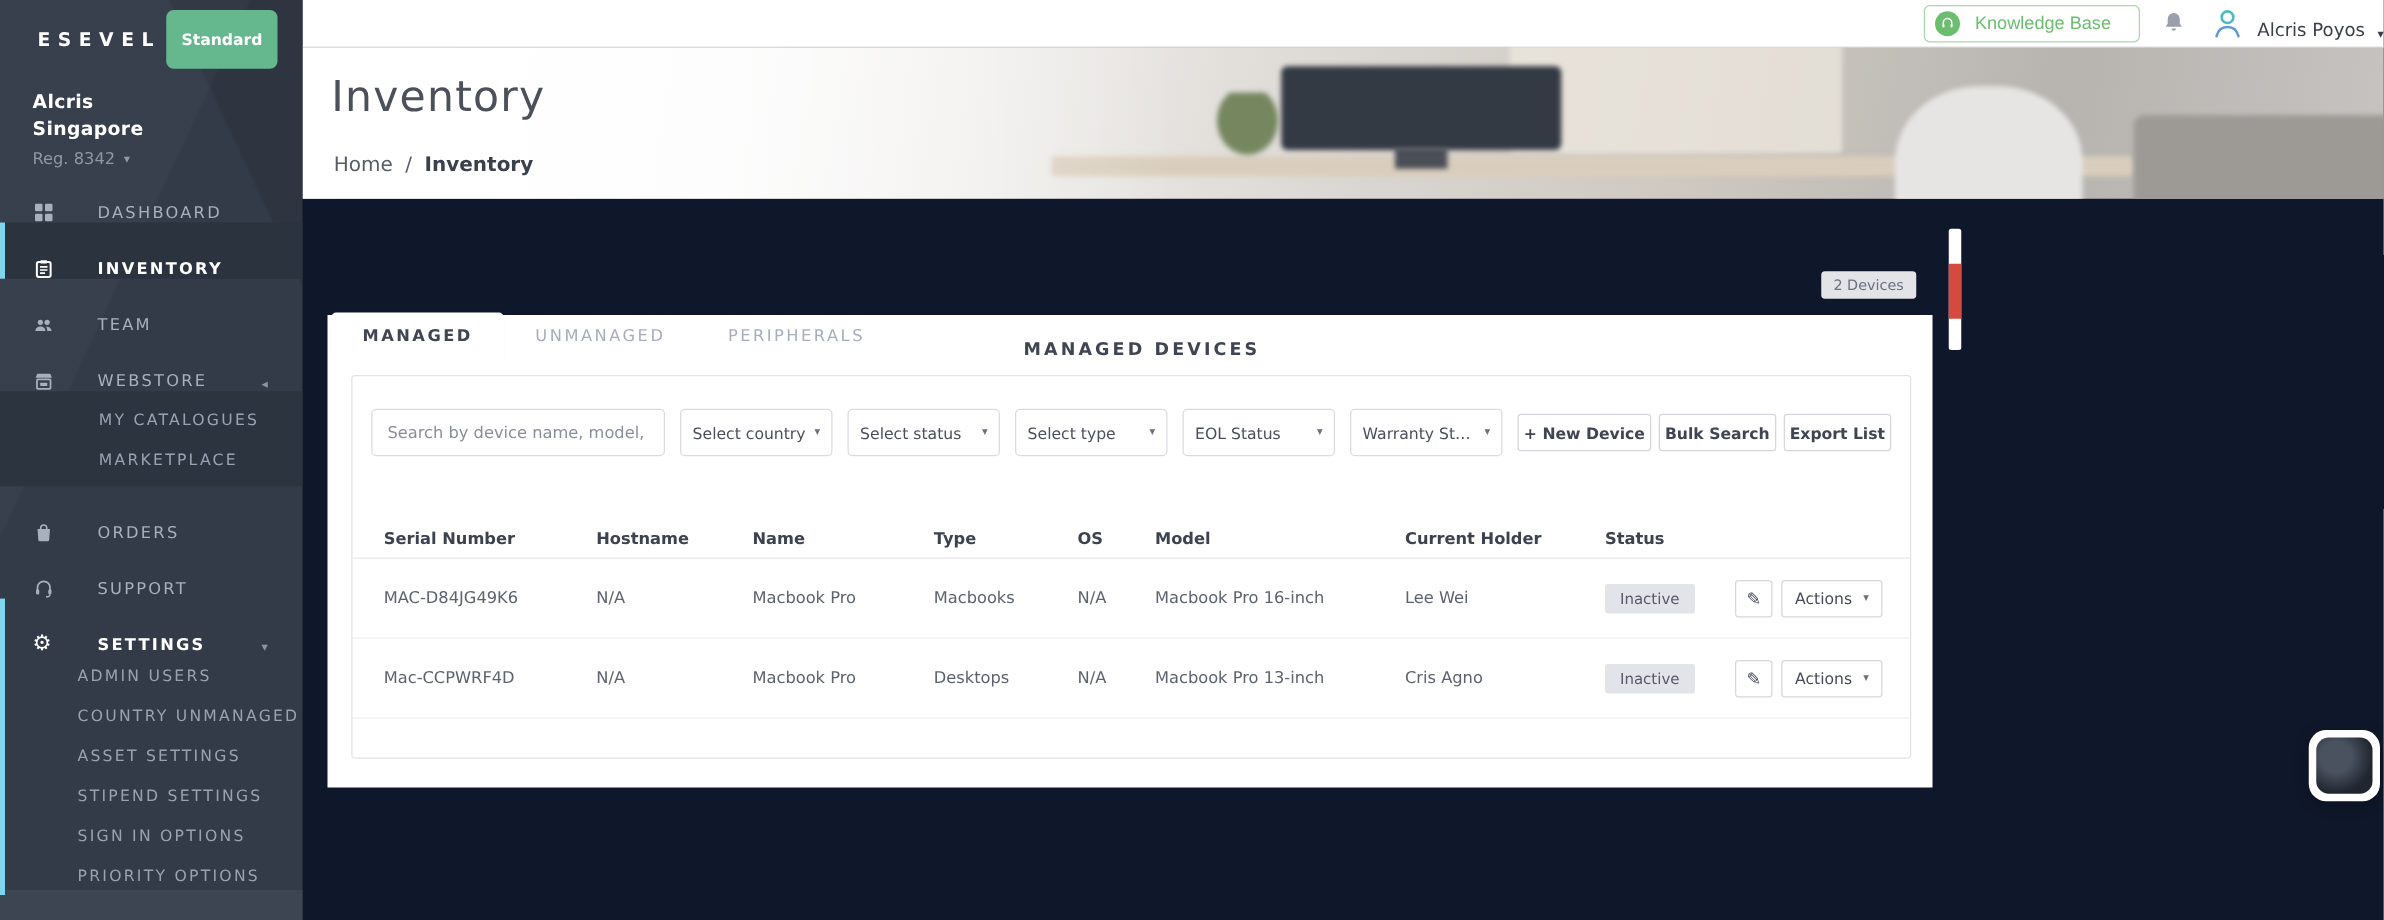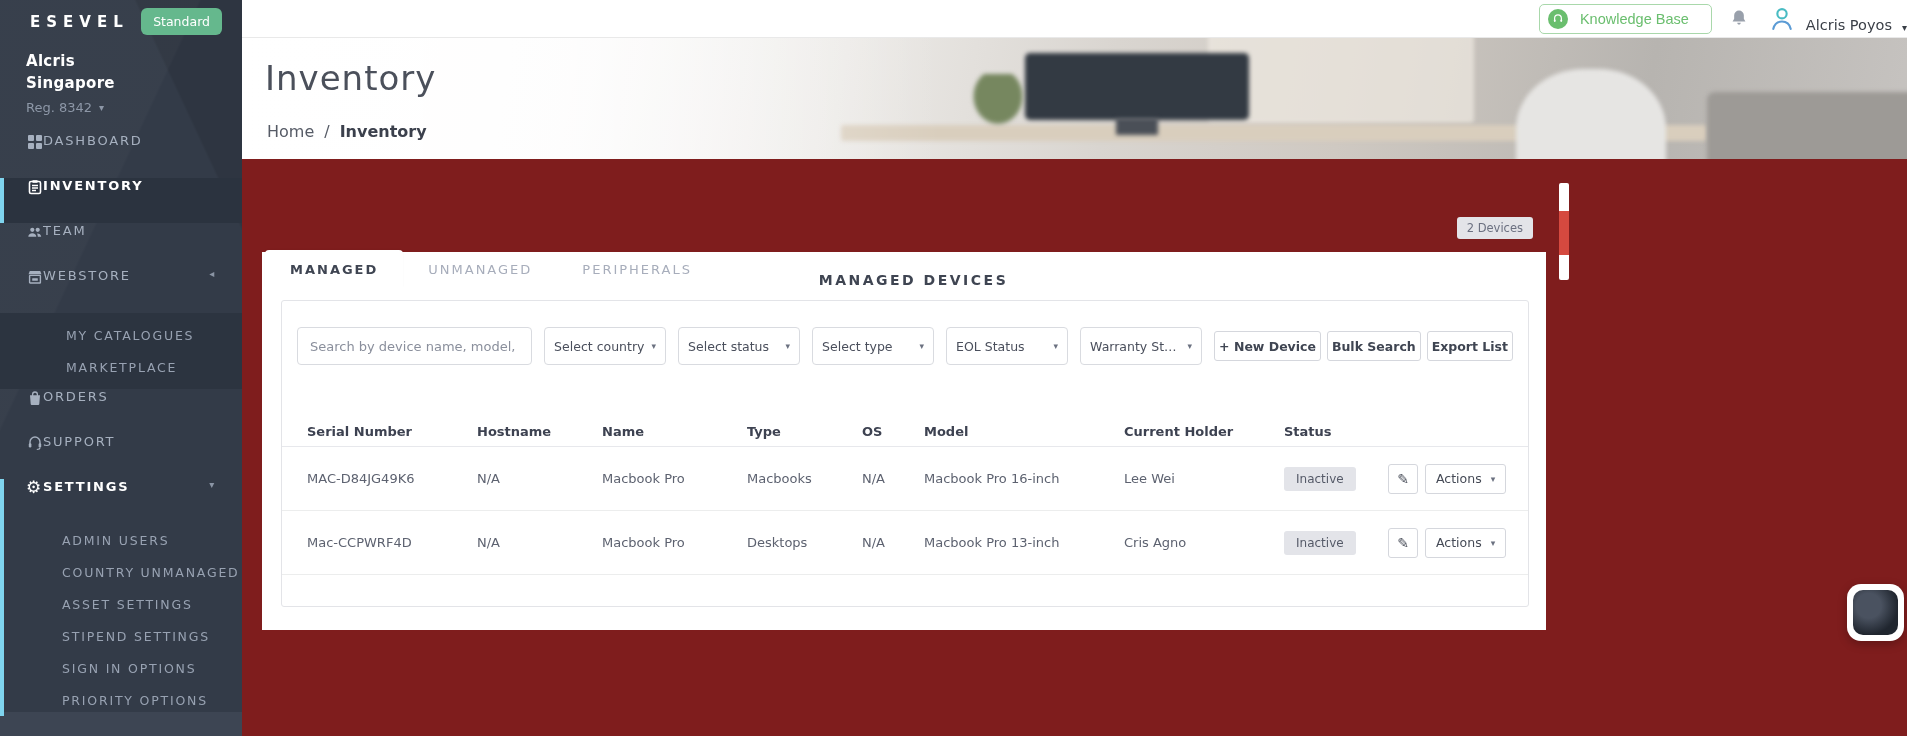--- a/index.html
+++ b/index.html
@@ -1,42 +1,42 @@
 <!DOCTYPE html>
 <html><head>
 <meta charset="utf-8">
 <style>
   * { box-sizing: border-box; margin: 0; padding: 0; }
   html,body { width:1907px; height:736px; }
   body { font-family: "DejaVu Sans", "Liberation Sans", sans-serif; background:#f2f2f4; overflow:hidden; }
-  .page { position:relative; width:1907px; height:736px; background:#7f1d1d; }
+  .page { position:relative; width:1907px; height:736px; background:#0f172a; }
 
   
   .sidebar { position:absolute; left:0; top:0; width:242px; height:736px; background:#333b48; z-index:5; }
   .sidebar::before { content:""; position:absolute; inset:0;
     background:
       linear-gradient(115deg, rgba(255,255,255,0.025) 0 34%, transparent 34.5%),
       linear-gradient(245deg, rgba(0,0,0,0.10) 0 18%, transparent 18.5%);
     pointer-events:none; }
   .side-head { position:relative; display:flex; align-items:center; padding:8px 20px 0 30px; }
   .logo { color:#fff; font-size:15px; font-weight:600; letter-spacing:6px; }
-  .plan-badge { margin-left:auto; background:#65b88d; color:#fff; font-size:12.5px; font-weight:400;
-    padding:6px 12px; border-radius:6px; }
+  .plan-badge { margin-left:auto; background:#65b88d; color:#fff; font-size:12.5px; font-weight:700;
+    padding:16px 12px; border-radius:6px; }
   .company { position:relative; padding:16px 20px 0 26px; }
   .company-name { color:#fff; font-weight:700; font-size:15px; width:110px; line-height:1.45; letter-spacing:.3px; }
   .company-reg { display:flex; align-items:center; gap:7px; color:#8d97a7; font-size:13px; margin-top:5px; cursor:pointer; }
   .company-reg .caret { font-size:10px; color:#8d97a7; }
   .nav { position:absolute; top:133px; left:0; width:242px; }
-  .nav-item { position:relative; display:flex; align-items:flex-start; gap:0; height:45px; padding-left:26px;
+  .nav-item { position:relative; display:flex; align-items:flex-end; gap:35px; height:45px; padding-left:26px;
     color:#a6b0bf; font-size:13px; letter-spacing:1.8px; font-weight:500; cursor:pointer; }
   .nav-item .nico { width:17px; height:17px; flex:0 0 17px; display:flex; align-items:center; justify-content:center; }
   .nav-item.active { color:#fff; background:#2b333f; font-weight:600; }
   .nav-item.active::before { content:""; position:absolute; left:0; top:0; bottom:0; width:4px; background:#7fd4ee; }
   .nav-item .trail { margin-left:auto; margin-right:26px; font-size:10px; color:#8b95a5; }
-  .subpanel { background:#2c3440; padding:6px 4px; }
+  .subpanel { background:#2c3440; padding:6px 17px; }
   .sub-item { height:32px; display:flex; align-items:center; padding-left:62px; color:#98a2b2;
     font-size:12.5px; letter-spacing:1.8px; font-weight:500; cursor:pointer; }
   .settings-block { position:relative; }
   .settings-block::before { content:""; position:absolute; left:0; top:0; bottom:0; width:4px; background:#7fd4ee; z-index:2; }
   .side-foot { position:absolute; left:0; bottom:0; width:242px; height:24px; background:#3d4553; }
 
   
   .topbar { position:absolute; left:242px; top:0; width:1665px; height:38px; background:#fff;
     border-bottom:1px solid #e9e9e9; display:flex; align-items:center; justify-content:flex-end; gap:18px; z-index:4; }
   .kb-btn { display:flex; align-items:center; gap:12px; height:30px; padding:0 22px 0 8px;

